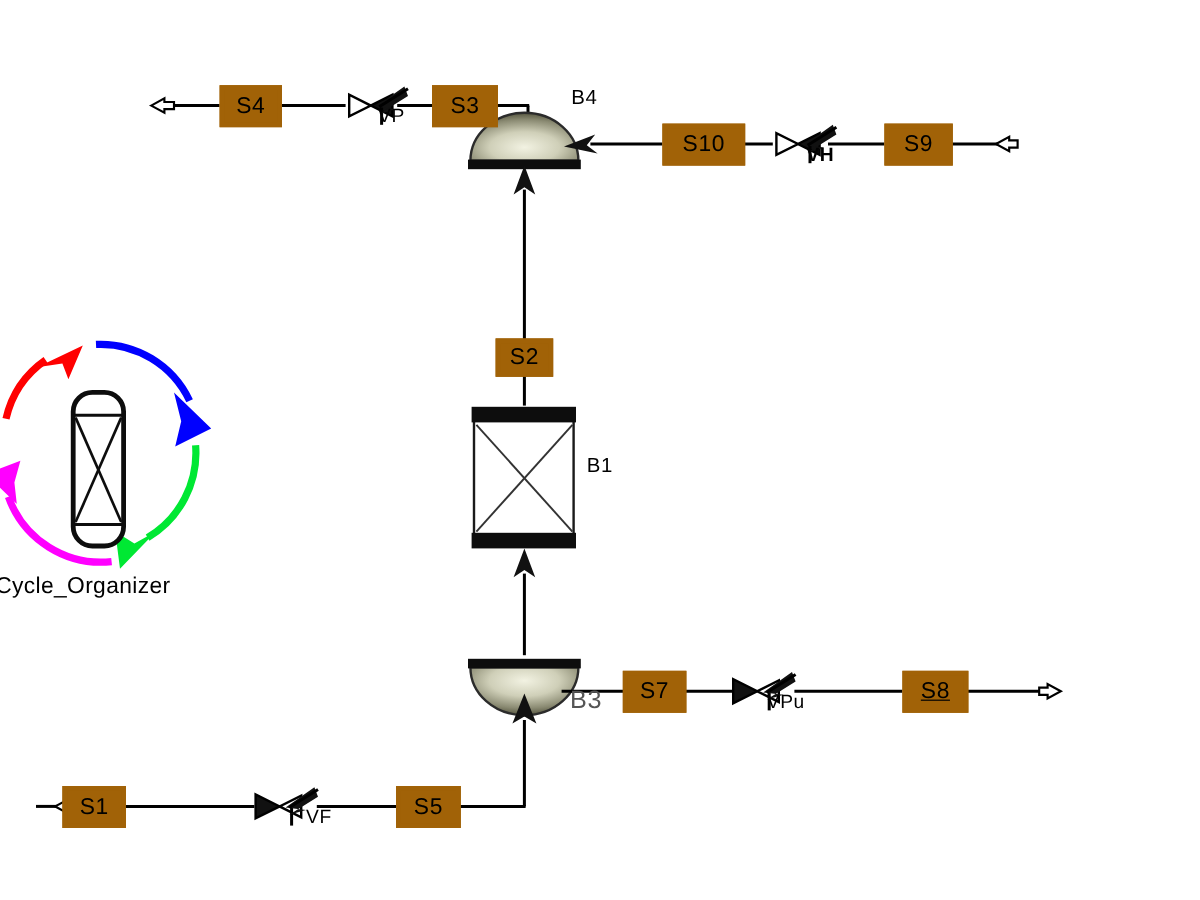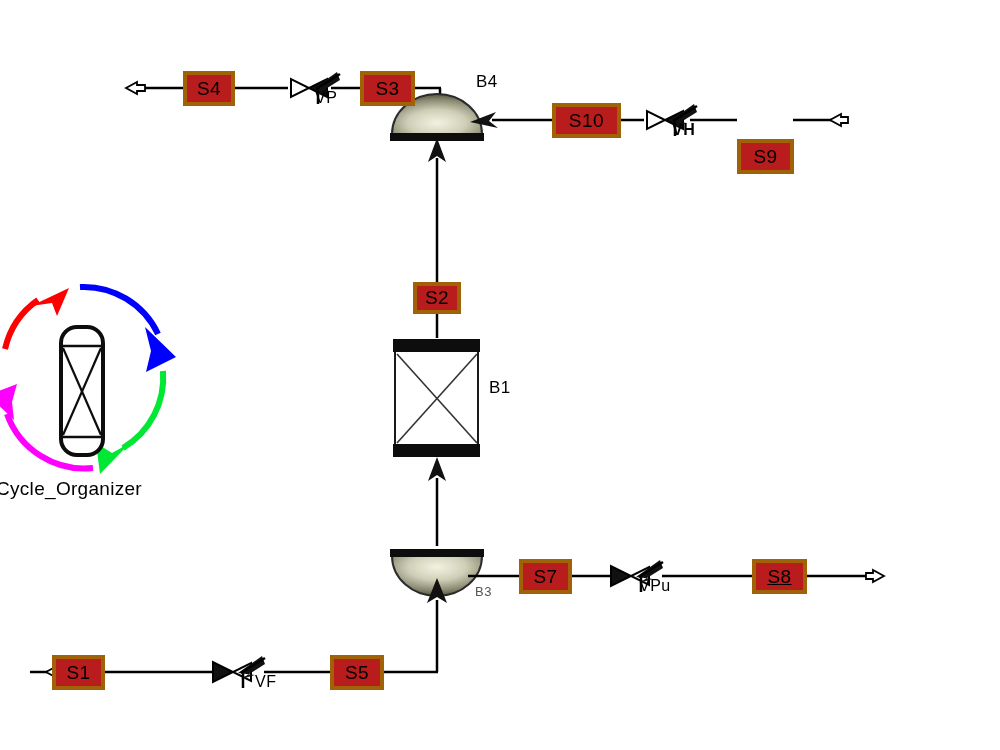--- a/index.html
+++ b/index.html
@@ -27,21 +27,21 @@
   .valve-label,
   .organizer-label {
     position: absolute;
     font-family: "Liberation Sans", sans-serif;
     color: #000000;
     white-space: nowrap;
     user-select: none;
   }
   .stream-box {
     position: absolute;
-    background: #b91c1c;
+    background: #a16207;
     border: 4px solid #a16207;
     box-sizing: border-box;
     display: flex;
     align-items: center;
     justify-content: center;
     font-size: 19px;
     color: #000000;
     letter-spacing: 0.5px;
   }
   .block-label {
@@ -246,37 +246,37 @@
       <line x1="101" y1="348" x2="63" y2="435" stroke="#0d0d0d" stroke-width="2.2"></line>
     </g>
   </svg>
 
   <div class="stream-box" style="left:183px; top:71px; width:52px; height:35px;">S4</div>
 
   <div class="stream-box" style="left:360px; top:71px; width:55px; height:35px;">S3</div>
 
   <div class="stream-box" style="left:552px; top:103px; width:69px; height:35px;">S10</div>
 
-  <div class="stream-box" style="left:737px; top:103px; width:57px; height:35px;margin-top:36px;">S9</div>
+  <div class="stream-box" style="left:737px; top:103px; width:57px; height:35px;">S9</div>
 
   <div class="stream-box" style="left:413px; top:282px; width:48px; height:32px;">S2</div>
 
   <div class="stream-box" style="left:519px; top:559px; width:53px; height:35px;">S7</div>
 
   <div class="stream-box" style="left:752px; top:559px; width:55px; height:35px;text-decoration:underline;">S8</div>
 
   <div class="stream-box" style="left:52px; top:655px; width:53px; height:35px;">S1</div>
 
   <div class="stream-box" style="left:330px; top:655px; width:54px; height:35px;">S5</div>
 
   <div class="block-label" style="left:476px; top:72px;">B4</div>
 
   <div class="block-label" style="left:489px; top:378px;">B1</div>
 
-  <div class="block-label" style="left:475px; top:584px; font-size:13px; color:#555;">B3</div>
+  <div class="block-label" style="left:475px; top:572px; font-size:21px; color:#555;">B3</div>
 
   <div class="valve-label" style="left:315px; top:89px;">VP</div>
 
   <div class="valve-label" style="left:672px; top:121px;font-weight:bold;">VH</div>
 
   <div class="valve-label" style="left:255px; top:673px;">VF</div>
 
   <div class="valve-label" style="left:639px; top:577px;">VPu</div>
 
   <div class="organizer-label" style="left:-4px; top:478px;">Cycle_Organizer</div>

